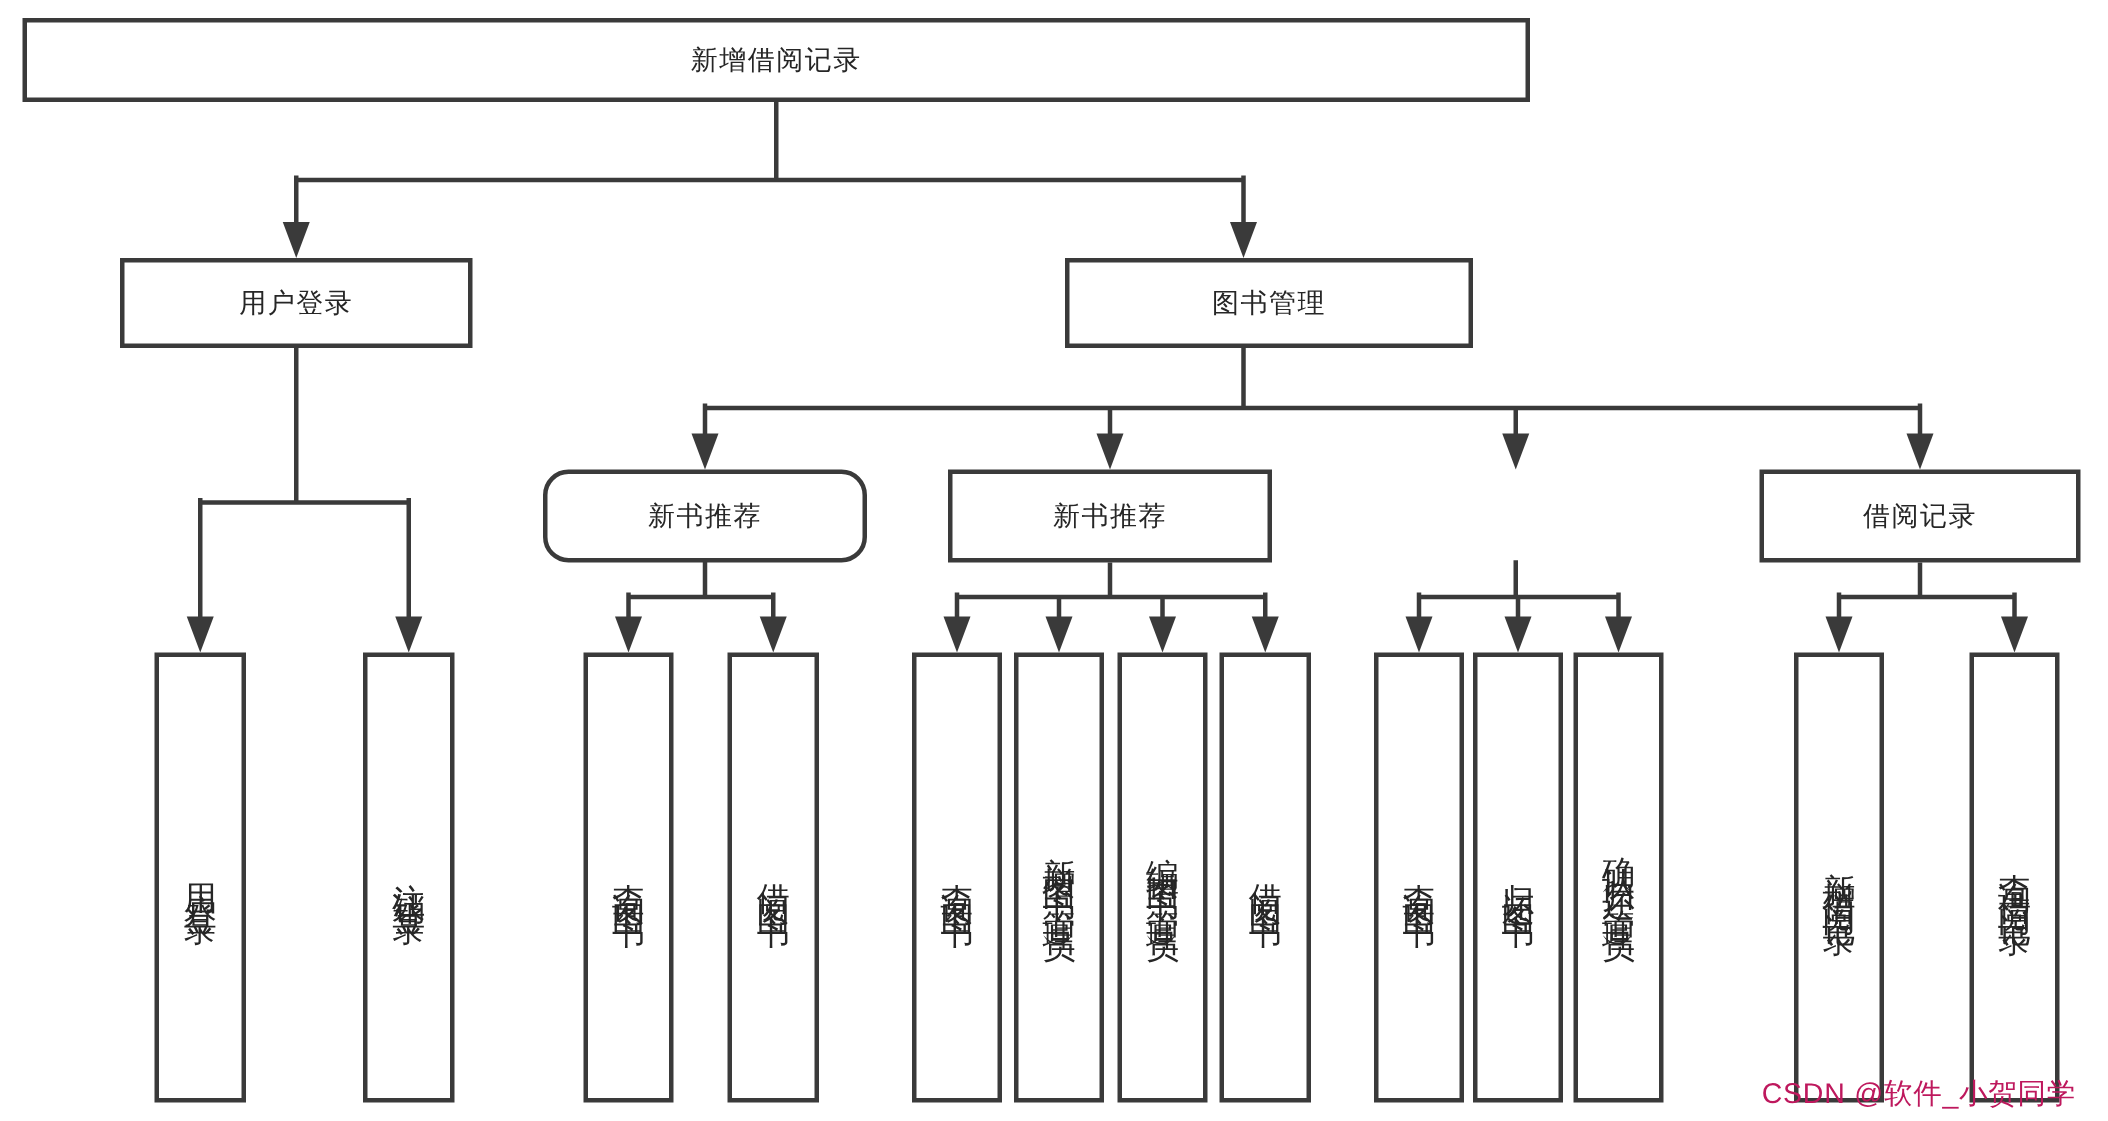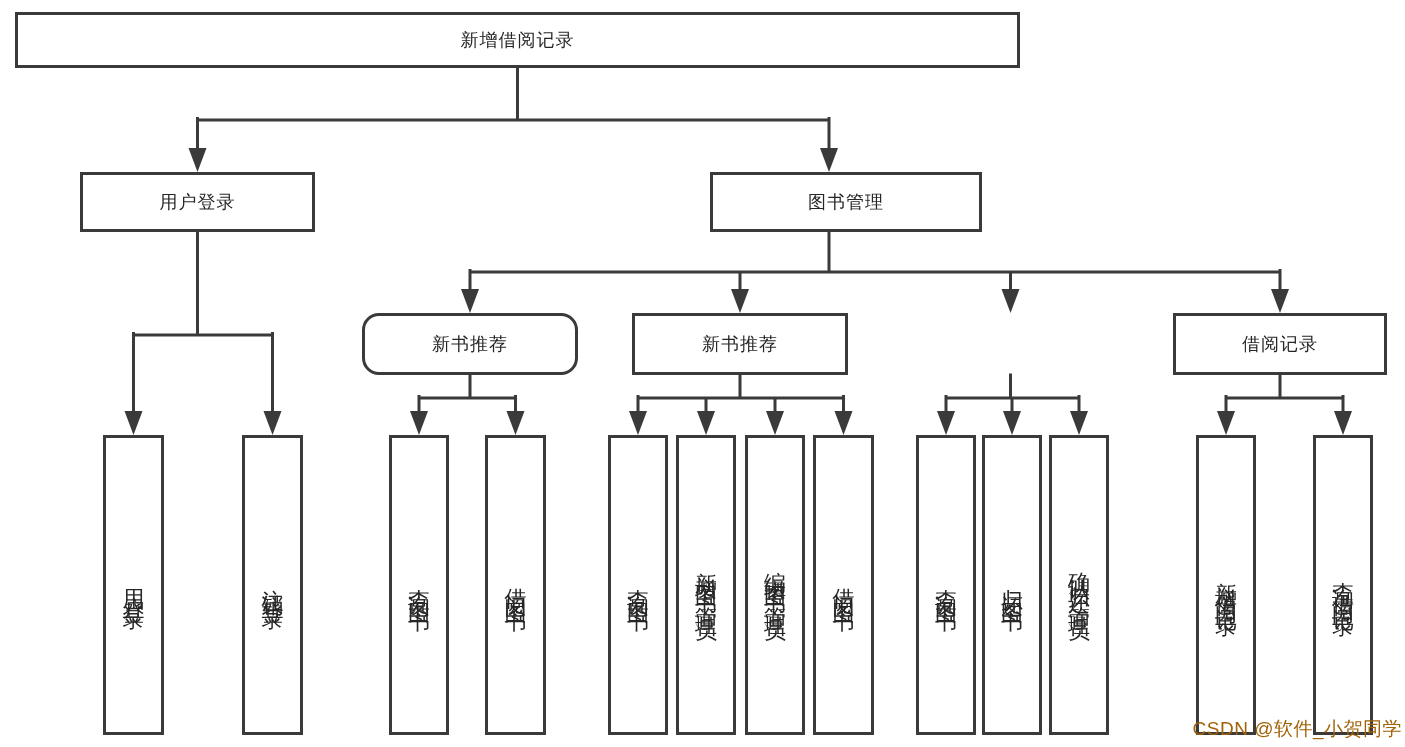--- a/index.html
+++ b/index.html
@@ -41,23 +41,23 @@
     writing-mode: vertical-rl;
     text-orientation: mixed;
     font-size: 22px;
     letter-spacing: 7px;
     line-height: 1;
     color: #262626;
   }
   .watermark {
     position: absolute;
     top: 716px;
-    right: 3px;
+    right: 21px;
     font-size: 19px;
-    color: #a16207;
+    color: #be185d;
     letter-spacing: 0.5px;
     z-index: 3;
     white-space: nowrap;
   }
 </style>
 </head>
 <body>
 
 <div class="canvas">
 

